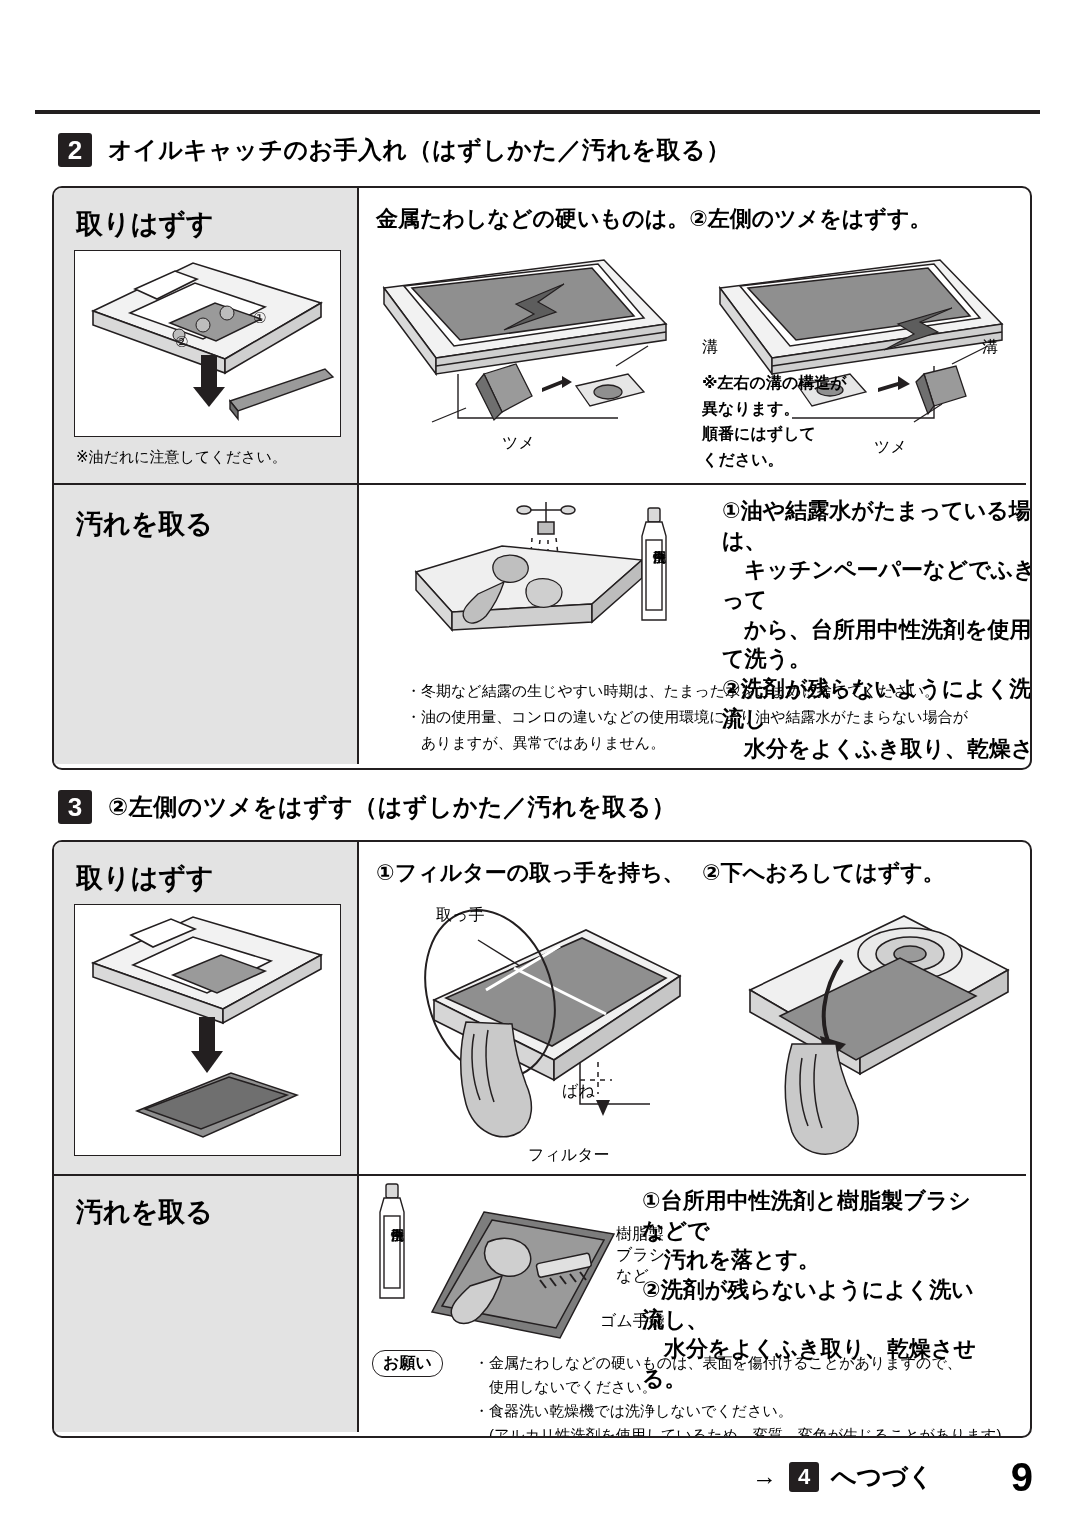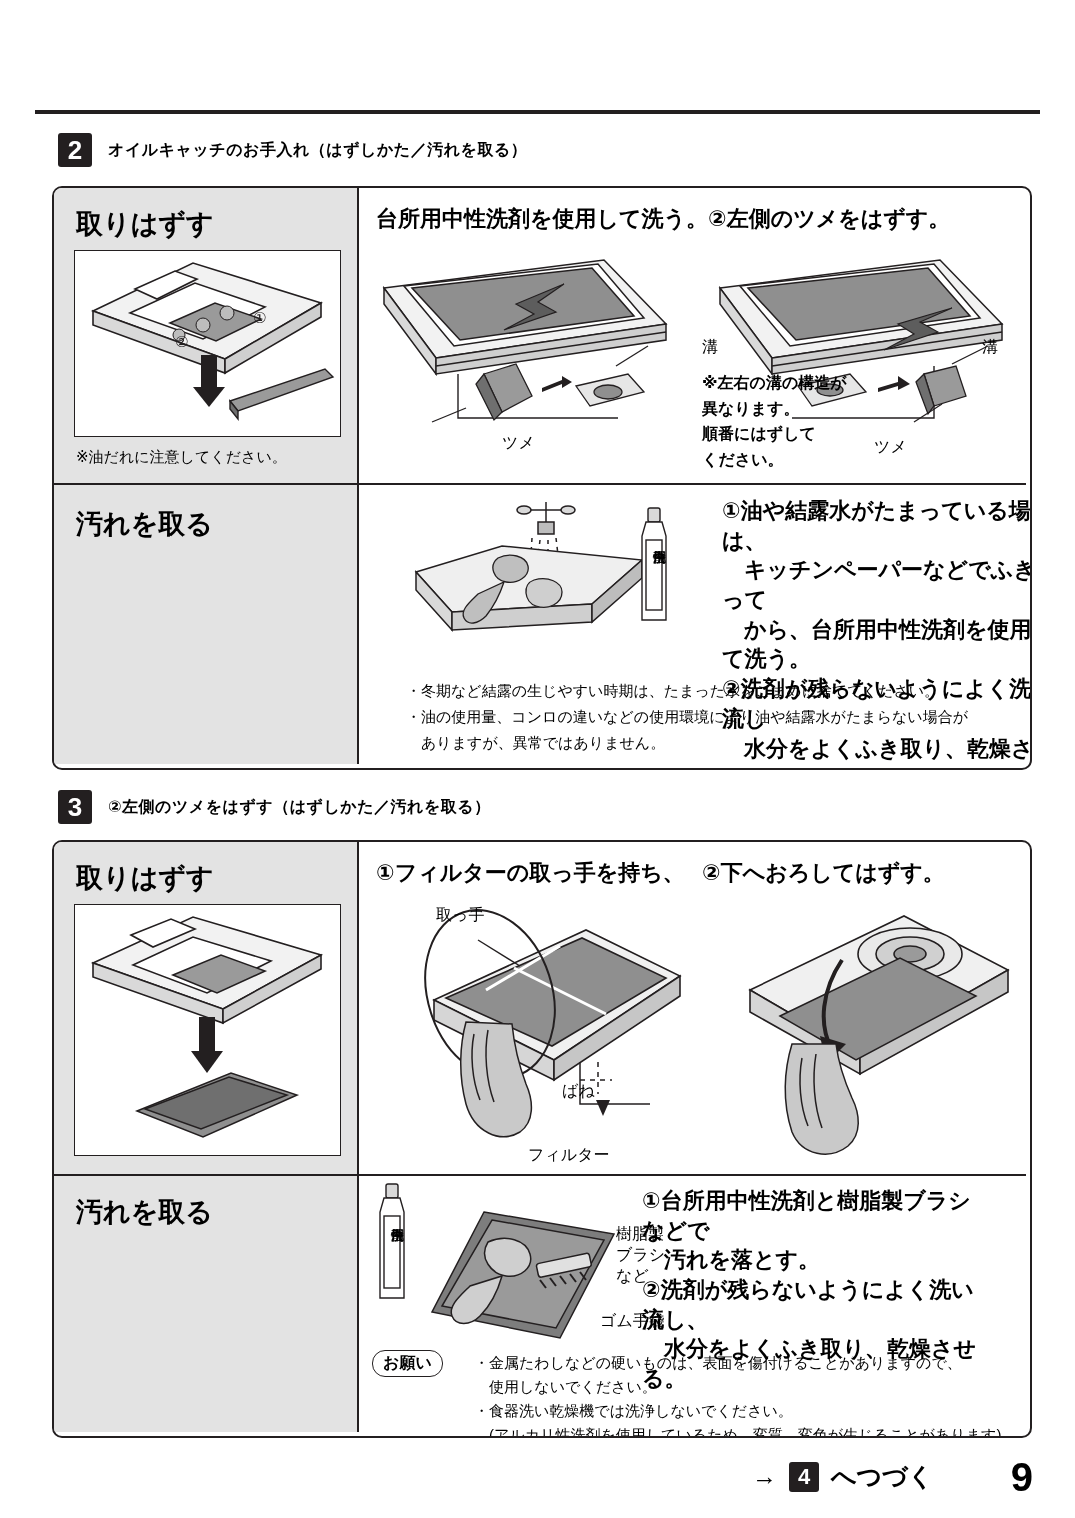--- a/index.html
+++ b/index.html
@@ -11,21 +11,21 @@
   .page{position:absolute;left:0;top:0;width:1075px;height:1518px;}
   .rule{position:absolute;left:35px;top:110px;width:1005px;height:4px;background:#231f20;}
 
   
   .sec-head{position:absolute;display:flex;align-items:center;gap:16px;}
   .sec-num{
     width:34px;height:34px;background:#231f20;color:#fff;
     font-size:26px;font-weight:bold;display:flex;align-items:center;justify-content:center;
     border-radius:3px;
   }
-  .sec-title{font-size:16px;font-weight:bold;letter-spacing:0.5px;}
+  .sec-title{font-size:24px;font-weight:bold;letter-spacing:0.5px;}
 
   
   .box{position:absolute;border:2px solid #231f20;border-radius:10px;background:#fff;overflow:hidden;}
   .grayleft{position:absolute;left:0;top:0;width:305px;background:#e3e3e3;}
   .divider-h{position:absolute;left:0;height:2px;background:#231f20;}
   .divider-v{position:absolute;top:0;width:2px;background:#231f20;}
 
   .rowlabel{position:absolute;font-size:27px;font-weight:bold;}
   .caption{position:absolute;font-size:22px;font-weight:bold;line-height:1.35;}
   .small{position:absolute;font-size:15px;line-height:1.5;}
@@ -90,21 +90,21 @@
           <polygon points="118,136 150,136 134,156" fill="#231f20"></polygon>
         </g>
         <g stroke="#231f20" stroke-width="1.4" fill="#9a9a9a">
           <polygon points="155,150 250,118 258,126 163,160"></polygon>
           <polygon points="155,150 163,160 163,168 155,158" fill="#6f6f6f"></polygon>
         </g>
       </svg>
     </div>
     <div class="small" style="left:22px;top:258px;width:280px;">※油だれに注意してください。</div>
 
-    <div class="caption" style="left:322px;top:16px;width:650px;">台所用中性洗剤を使用して洗う。②左側のツメをはずす。</div>
+    <div class="caption" style="left:322px;top:16px;width:650px;">金属たわしなどの硬いものは。②左側のツメをはずす。</div>
 
     <div style="position:absolute;left:312px;top:58px;">
       <svg width="322" height="230" viewBox="0 0 322 230">
         <g stroke="#231f20" fill="none" stroke-width="1.5">
           <polygon points="18,42 238,14 300,78 70,112" fill="#f2f2f2"></polygon>
           <polygon points="38,40 232,18 278,72 88,100" fill="#ffffff"></polygon>
           <polygon points="46,42 226,22 268,70 94,94" fill="#8f8f8f"></polygon>
           <polygon points="18,42 18,58 70,128 70,112" fill="#d9d9d9"></polygon>
           <polygon points="70,112 300,78 300,94 70,128" fill="#cfcfcf"></polygon>
           <path d="M70 120 L300 86" stroke="#231f20"></path>

